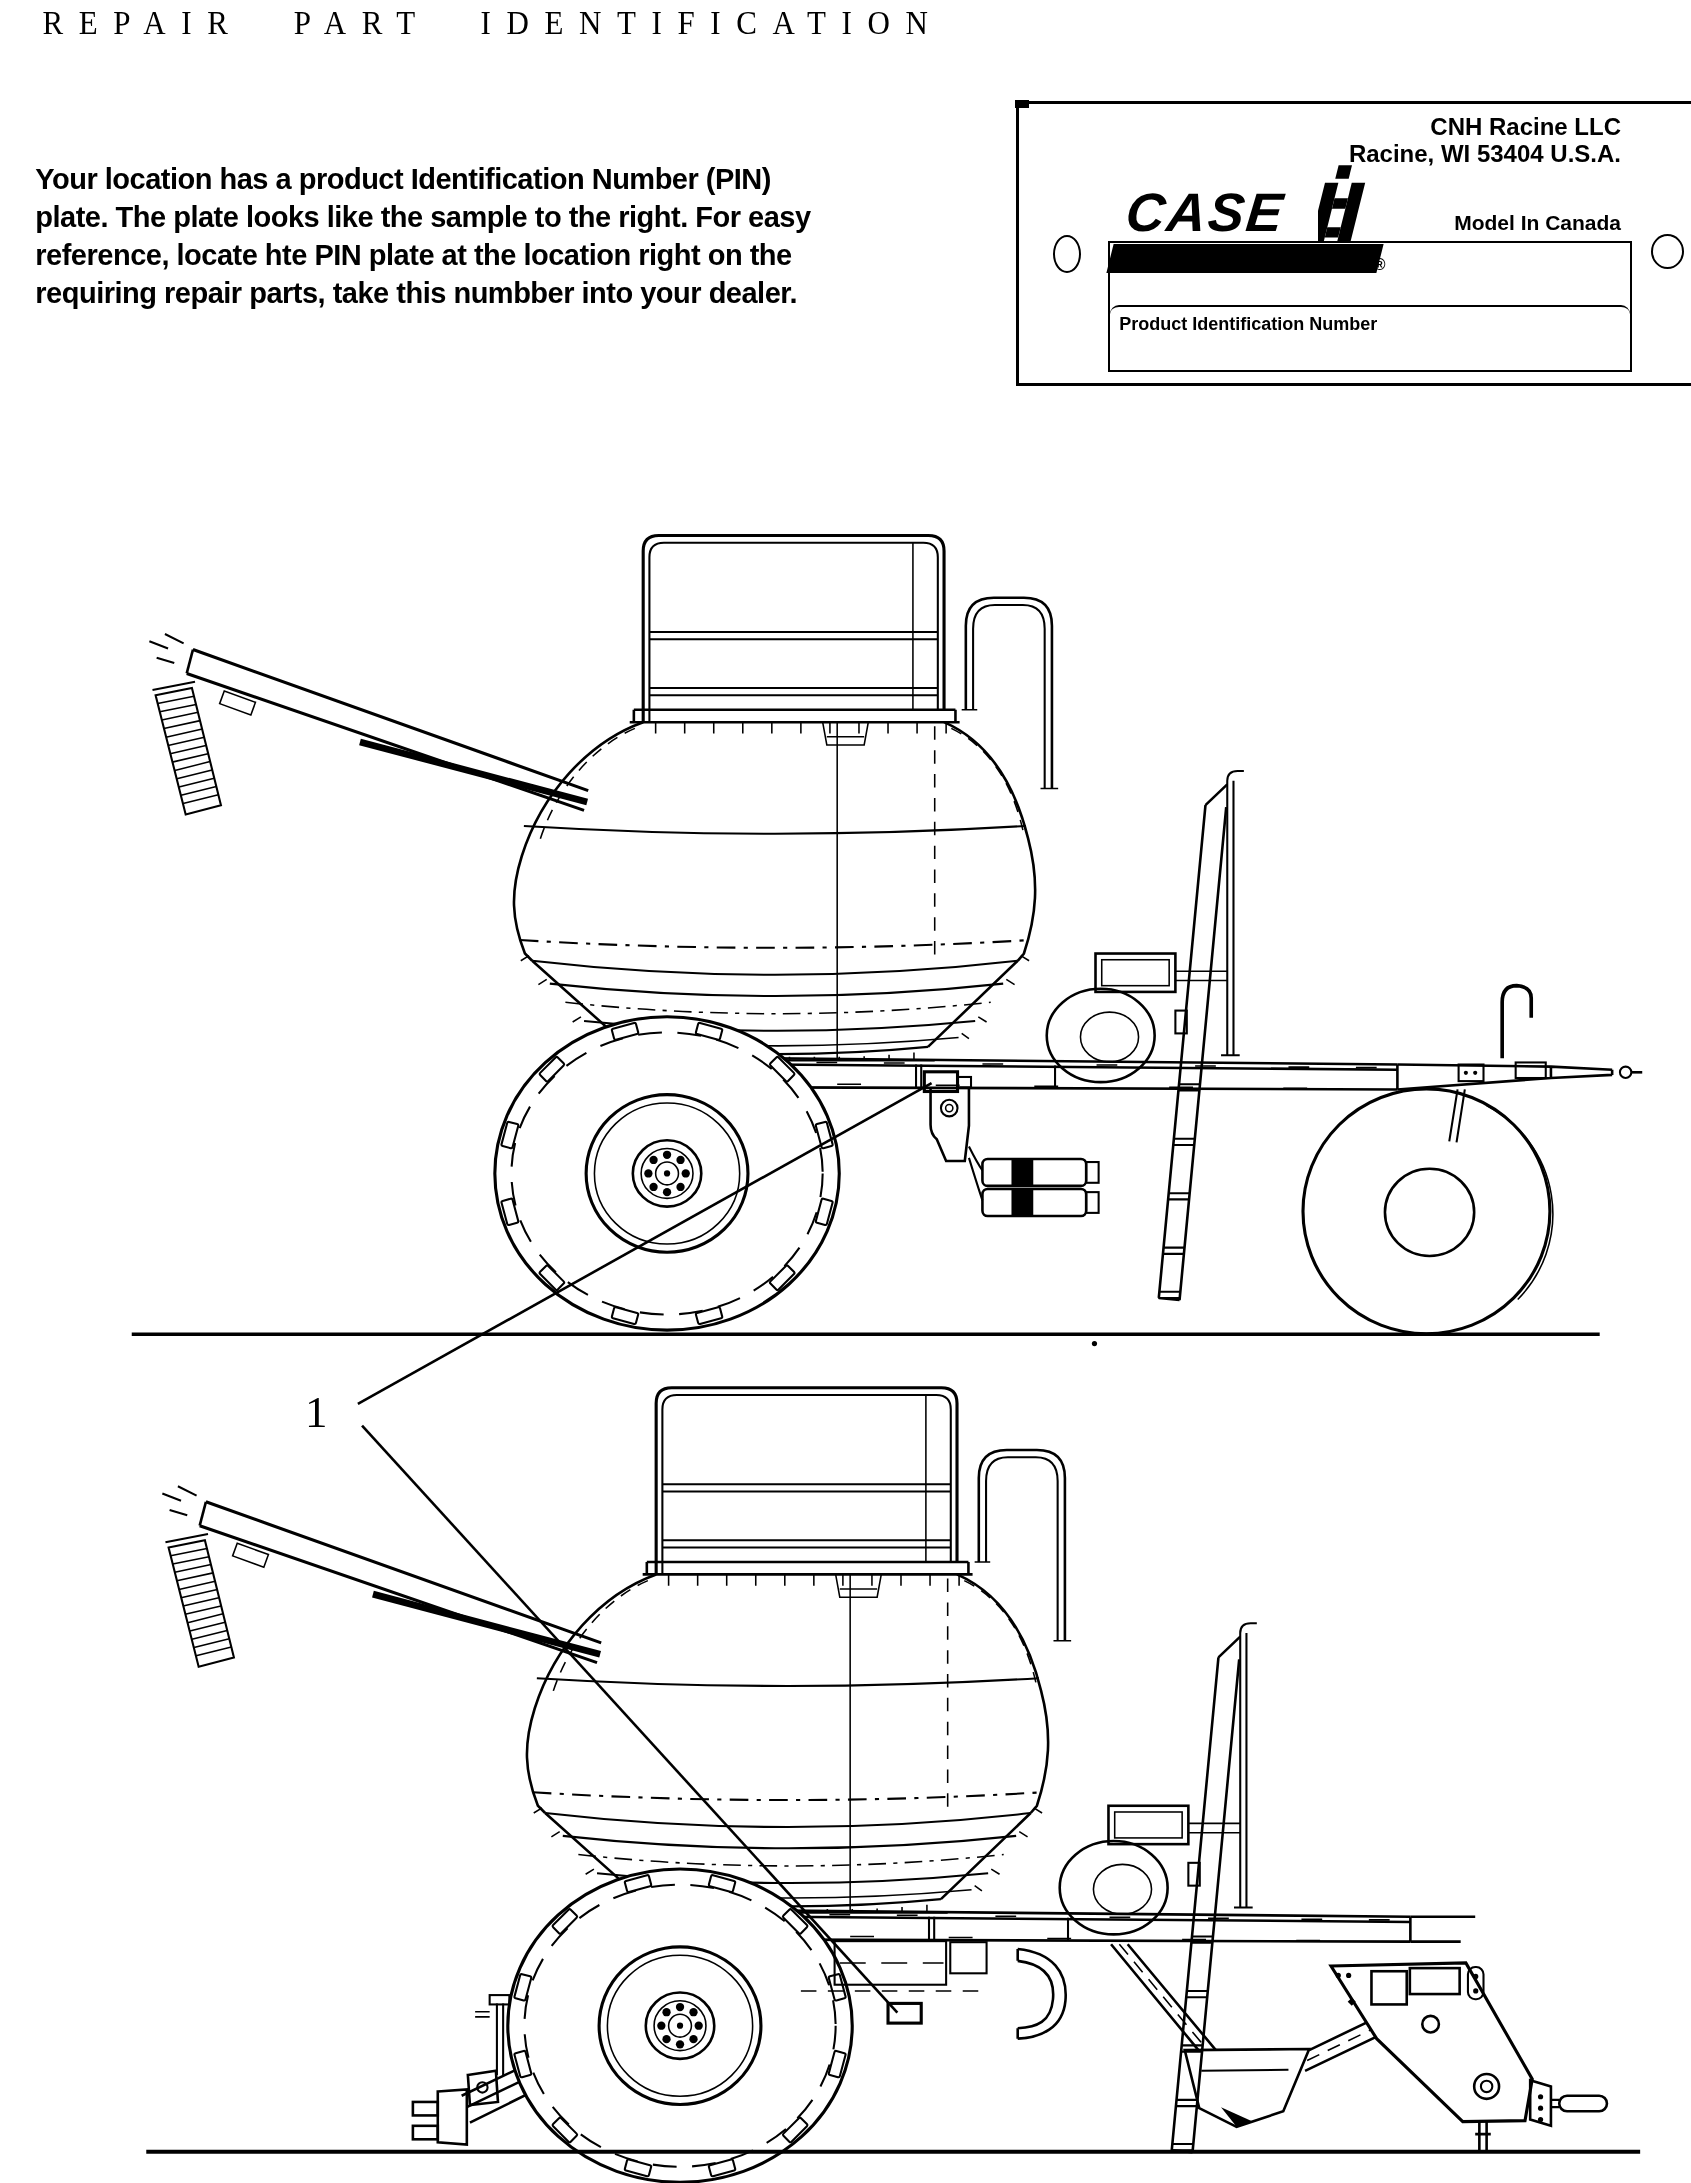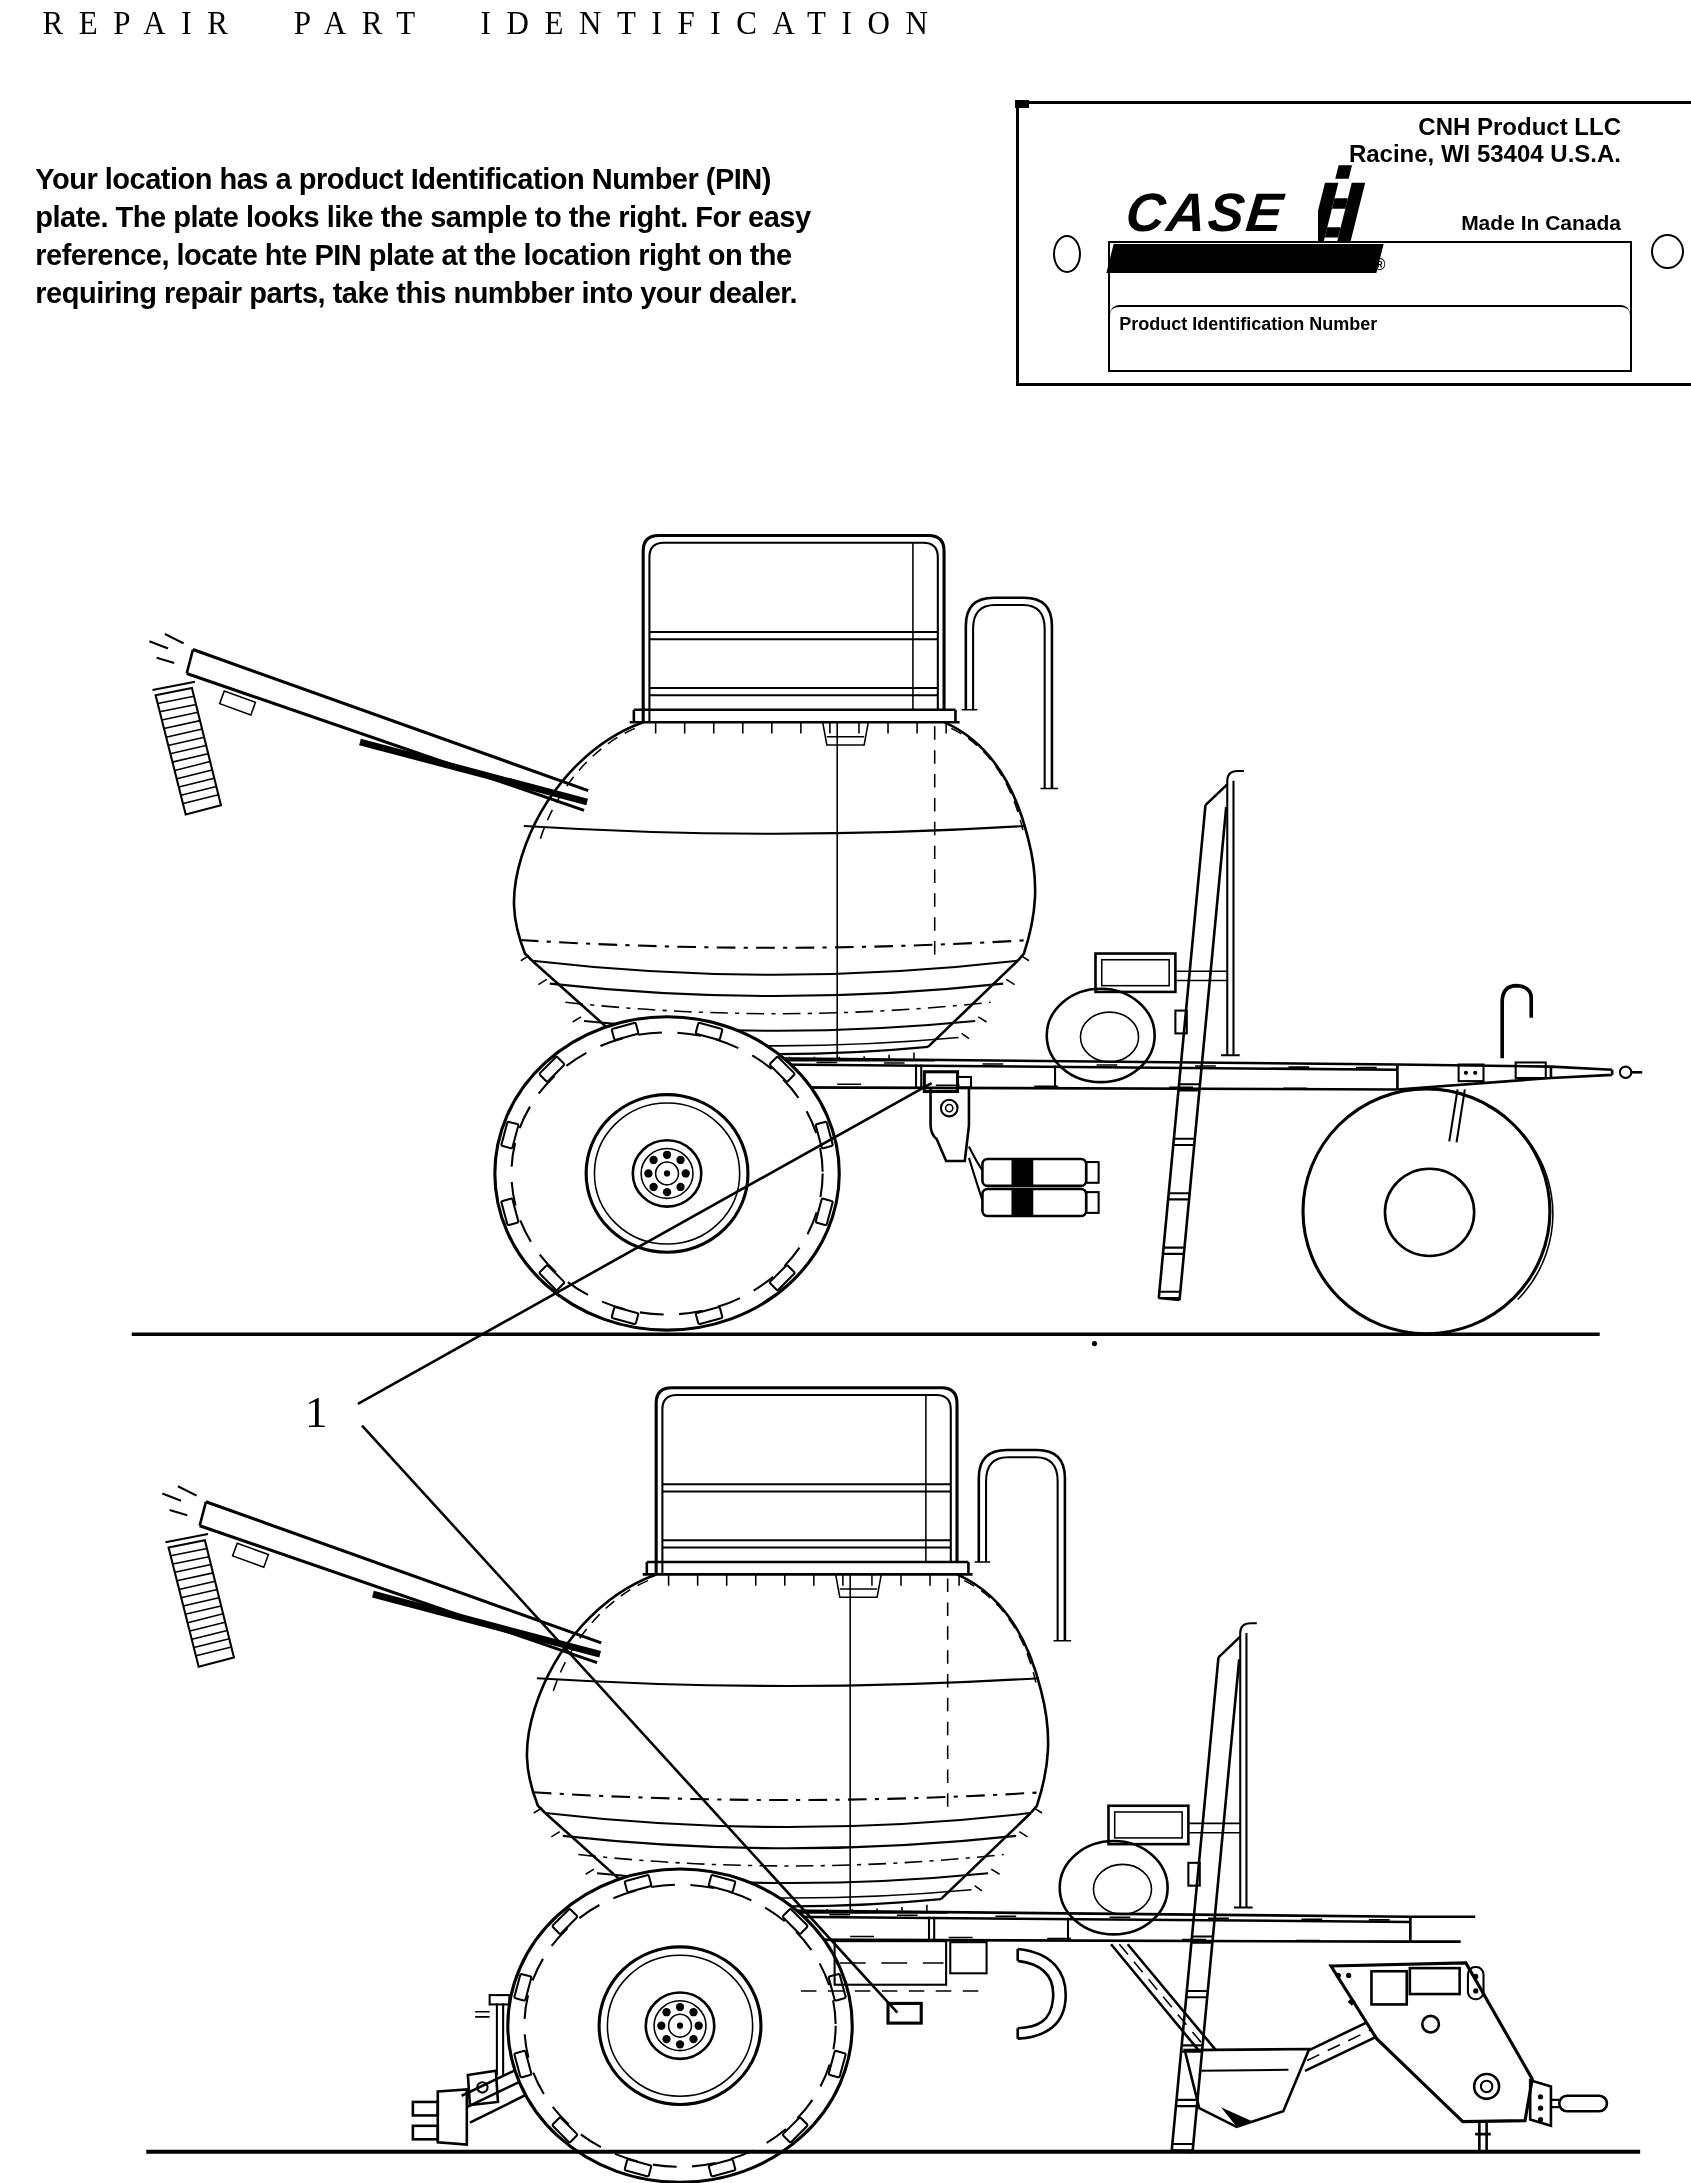--- a/index.html
+++ b/index.html
@@ -56,23 +56,23 @@
       <g transform="skewX(-14)" fill="#000">
         <rect x="40" y="0" width="26" height="26"></rect>
         <rect x="22" y="34" width="26" height="116"></rect>
         <rect x="74" y="34" width="26" height="116"></rect>
         <rect x="48" y="64" width="26" height="20"></rect>
         <rect x="48" y="120" width="26" height="20"></rect>
       </g>
     </svg>
     <div id="brand-bar" class="abs"></div>
     <div id="brand-reg" class="abs">®</div>
-    <div id="company" class="abs">CNH Product LLC</div>
+    <div id="company" class="abs">CNH Racine LLC</div>
     <div id="address" class="abs">Racine, WI 53404  U.S.A.</div>
-    <div id="origin" class="abs">Made In Canada</div>
+    <div id="origin" class="abs">Model In Canada</div>
     <div id="fieldbox" class="abs">
       <div class="field first">
         <span>Model Number</span>
       </div>
       <div class="field second">
         <span>Product Identification Number</span>
       </div>
     </div>
     <div id="oval-left" class="abs oval"></div>
     <div id="oval-right" class="abs oval"></div>

